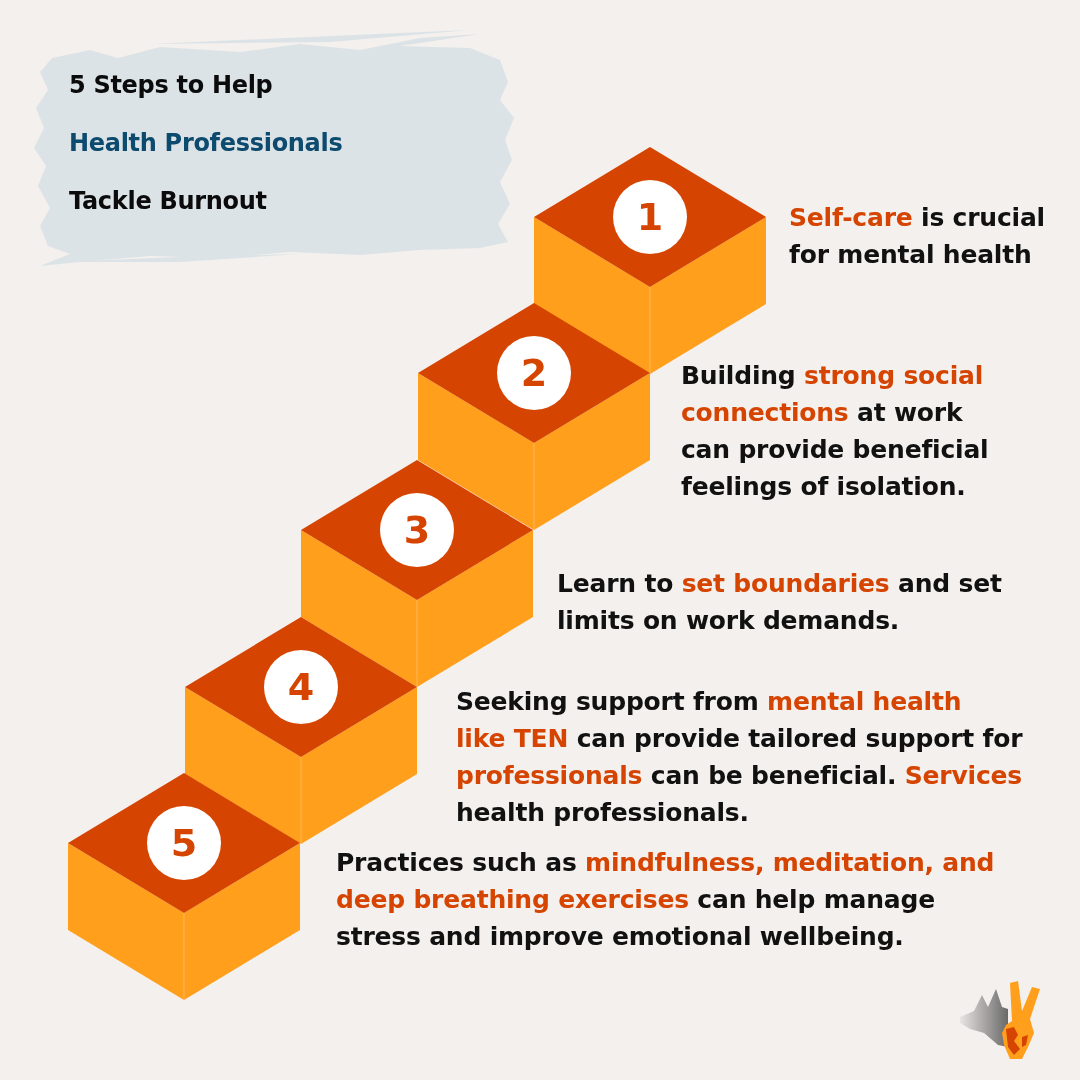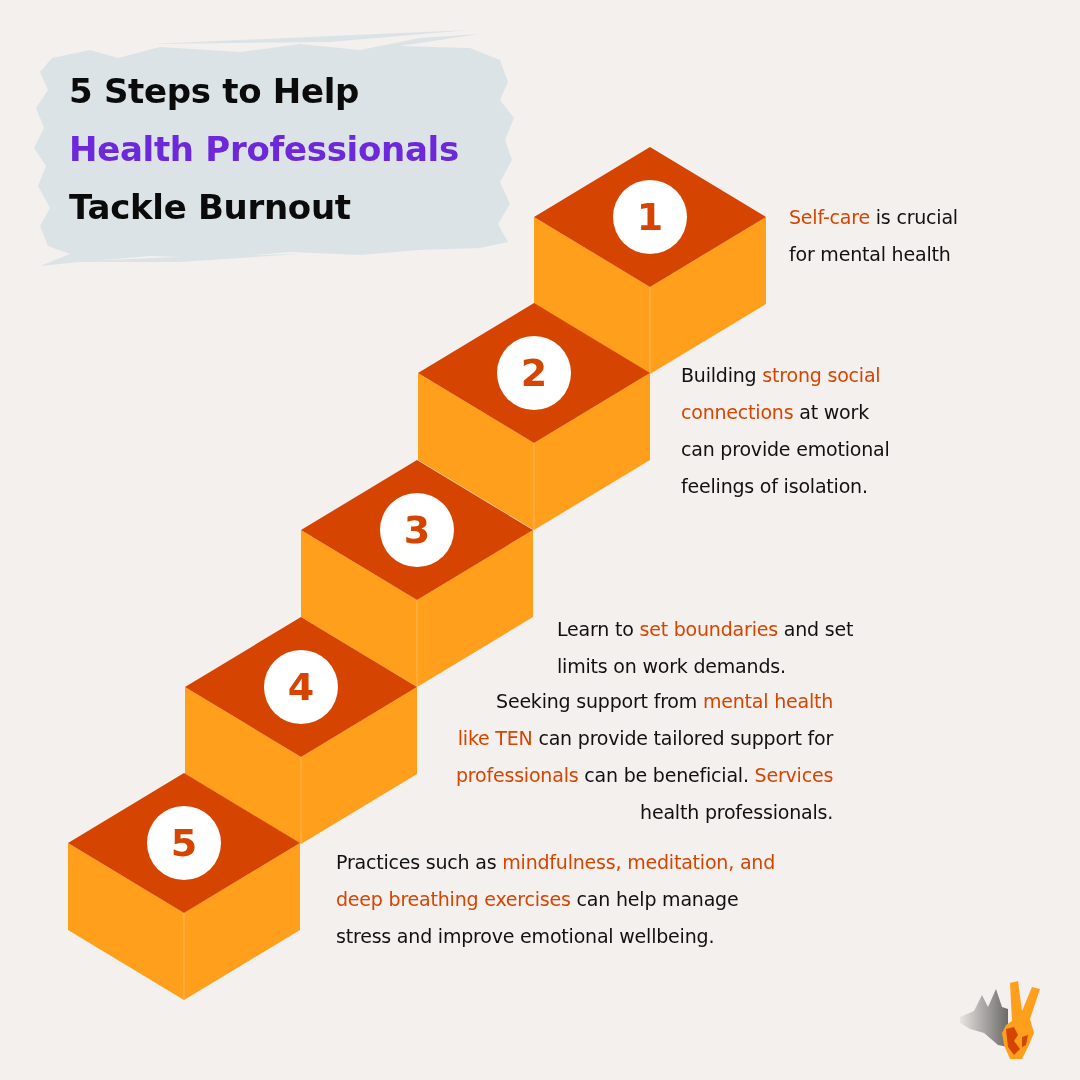--- a/index.html
+++ b/index.html
@@ -3,35 +3,35 @@
 <meta charset="utf-8">
 <style>
   html, body { margin: 0; padding: 0; }
   body {
     width: 1080px; height: 1080px; position: relative; overflow: hidden;
     background: #F4F0EE;
     font-family: "DejaVu Sans", sans-serif;
   }
   .brush { position: absolute; left: 0; top: 0; }
   .title {
-    position: absolute; left: 69px; top: 62px;
+    position: absolute; left: 69px; top: 56px;
     font-family: "DejaVu Sans", sans-serif; font-weight: bold;
-    font-size: 34px; line-height: 58px; color: #0B0B0B; letter-spacing: -0.3px;
+    font-size: 24px; line-height: 58px; color: #0B0B0B; letter-spacing: -0.3px;
   }
-  .title .accent { color: #6d28d9; }
+  .title .accent { color: #0c4a6e; }
   .stairs { position: absolute; left: 0; top: 0; }
   .num {
     position: absolute; width: 74px; height: 74px; border-radius: 50%;
     background: #FFFFFF; color: #D54400;
     font-family: "DejaVu Sans", sans-serif; font-weight: bold; font-size: 38px;
     display: flex; align-items: center; justify-content: center;
   }
   .step-text {
-    position: absolute; font-family: "DejaVu Sans", sans-serif; font-weight: normal;
-    font-size: 19px; line-height: 37px; color: #111111; letter-spacing: -0.2px;
+    position: absolute; font-family: "DejaVu Sans", sans-serif; font-weight: bold;
+    font-size: 25px; line-height: 37px; color: #111111; letter-spacing: -0.2px;
     white-space: nowrap;
   }
   .step-text .hl { color: #D54400; }
   .logo { position: absolute; left: 948px; top: 975px; width: 100px; height: 95px; }
 </style>
 </head>
 <body>
 
 <svg class="brush" width="560" height="290" viewBox="0 0 560 290">
   <path fill="#DCE3E6" d="M52,58 L90,50 L118,58 L160,47 L240,52 L300,44 L360,50 L420,38 L480,34 L400,46 L470,48 L500,60 L508,82 L500,100 L514,118 L505,140 L512,160 L500,182 L510,204 L498,224 L508,242 L480,248 L420,250 L360,255 L290,252 L220,258 L150,256 L80,262 L40,266 L70,254 L48,246 L40,226 L50,208 L38,186 L46,166 L34,148 L44,128 L36,108 L48,90 L40,72 Z"></path>
@@ -86,28 +86,28 @@
     <div class="num" style="left: 147px; top: 806px;">5</div>
   </div>
 <div id="texts">
     <div class="step-text" style="left: 789px; top: 199px;">
       <div><span class="hl">Self-care</span><span> is crucial</span></div>
       <div><span>for mental health</span></div>
     </div>
     <div class="step-text" style="left: 681px; top: 357px;">
       <div><span>Building </span><span class="hl">strong social</span></div>
       <div><span class="hl">connections</span><span> at work</span></div>
-      <div><span>can provide emotional</span></div>
+      <div><span>can provide beneficial</span></div>
       <div><span>feelings of isolation.</span></div>
     </div>
-    <div class="step-text" style="left: 557px; top: 565px; margin-top: 46px;">
+    <div class="step-text" style="left: 557px; top: 565px;">
       <div><span>Learn to </span><span class="hl">set boundaries</span><span> and set</span></div>
       <div><span>limits on work demands.</span></div>
     </div>
-    <div class="step-text" style="left: 456px; top: 683px; text-align: right;">
+    <div class="step-text" style="left: 456px; top: 683px;">
       <div><span>Seeking support from </span><span class="hl">mental health</span></div>
       <div><span class="hl">like TEN</span><span> can provide tailored support for</span></div>
       <div><span class="hl">professionals</span><span> can be beneficial. </span><span class="hl">Services</span></div>
       <div><span>health professionals.</span></div>
     </div>
     <div class="step-text" style="left: 336px; top: 844px;">
       <div><span>Practices such as </span><span class="hl">mindfulness, meditation, and</span></div>
       <div><span class="hl">deep breathing exercises</span><span> can help manage</span></div>
       <div><span>stress and improve emotional wellbeing.</span></div>
     </div>

